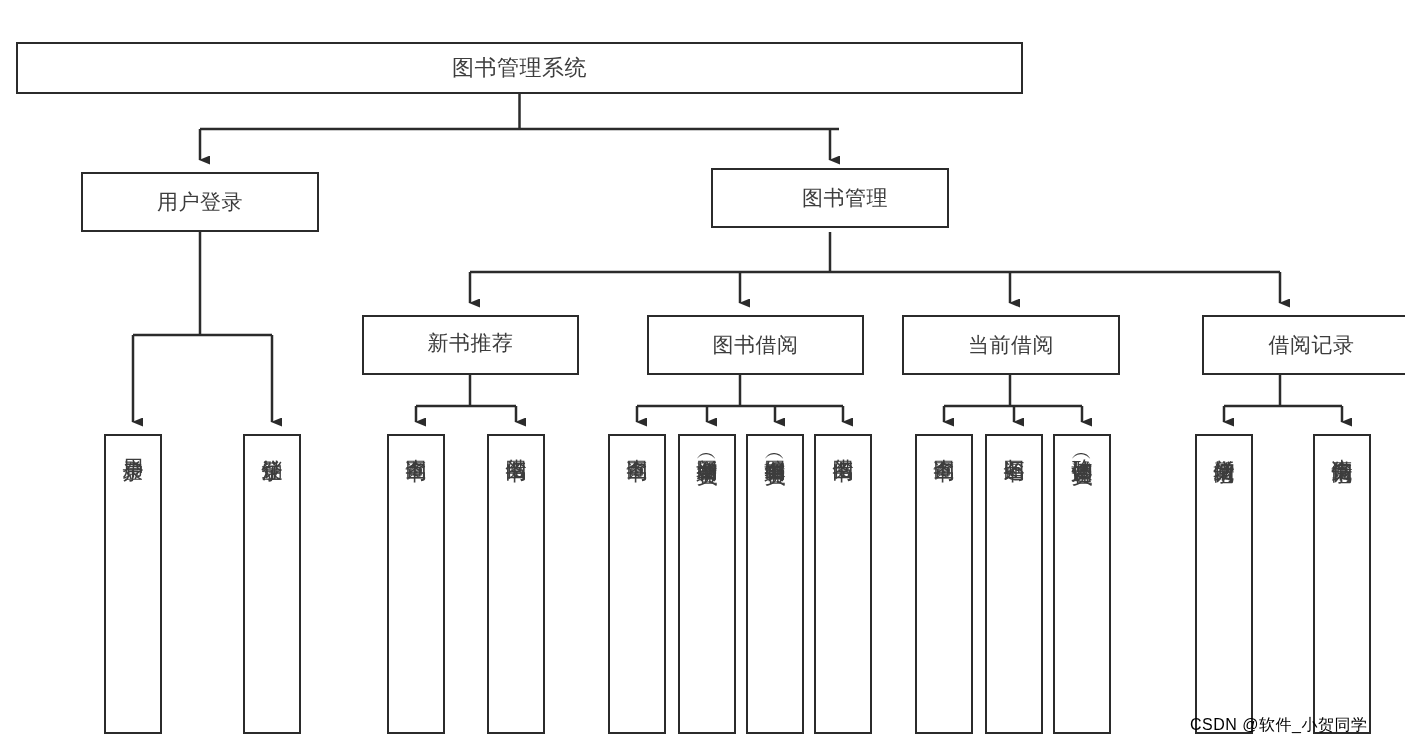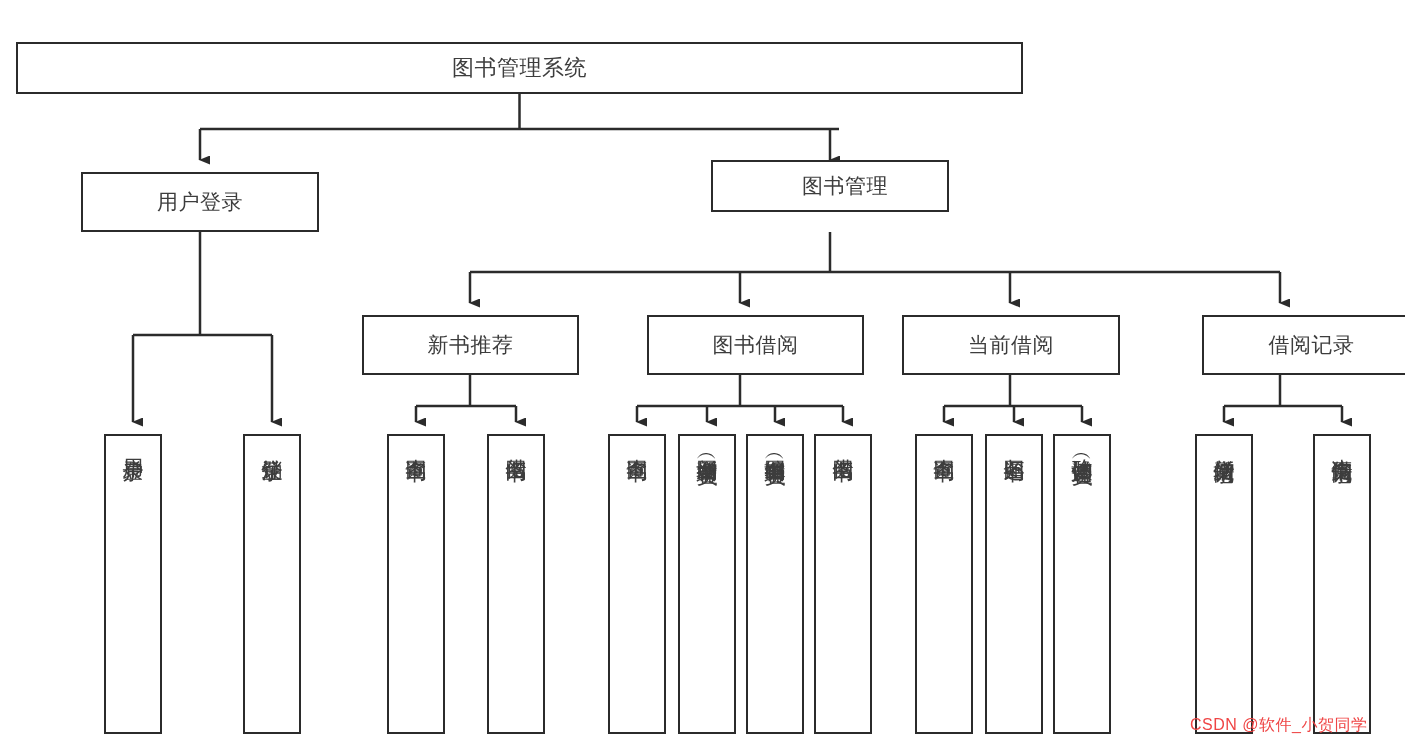--- a/index.html
+++ b/index.html
@@ -62,21 +62,21 @@
     letter-spacing: 1px;
   }
   .node.root .node-label {
     font-size: 22px;
   }
   #watermark {
     position: absolute;
     left: 1190px;
     top: 715px;
     font-size: 16px;
-    color: #ef4444;
+    color: #000000;
     white-space: nowrap;
     letter-spacing: 0.5px;
     text-align: center;
   }
 </style>
 </head>
 <body>
 
 <div id="diagram-root">
 
@@ -146,25 +146,25 @@
     </g>
   </svg>
 
   <div class="node horiz root" style="left:16px; top:14px; width:1007px; height:52px;margin-top:28px;">
     <span class="node-label">图书管理系统</span>
   </div>
 
   <div class="node horiz" style="left:81px; top:172px; width:238px; height:60px;">
     <span class="node-label">用户登录</span>
   </div>
-  <div class="node horiz" style="left:711px; top:160px; width:238px; height:52px;padding-left:30px;">
+  <div class="node horiz" style="left:711px; top:168px; width:238px; height:60px;padding-left:30px;">
     <span class="node-label">图书管理</span>
   </div>
 
-  <div class="node horiz" style="left:362px; top:315px; width:217px; height:60px;">
+  <div class="node horiz" style="left:362px; top:315px; width:217px; height:60px;font-family:Liberation Mono, monospace;">
     <span class="node-label">新书推荐</span>
   </div>
   <div class="node horiz" style="left:647px; top:315px; width:217px; height:60px;">
     <span class="node-label">图书借阅</span>
   </div>
   <div class="node horiz" style="left:902px; top:315px; width:218px; height:60px;">
     <span class="node-label">当前借阅</span>
   </div>
   <div class="node horiz" style="left:1170px; top:315px; width:219px; height:60px;margin-left:32px;">
     <span class="node-label">借阅记录</span>

